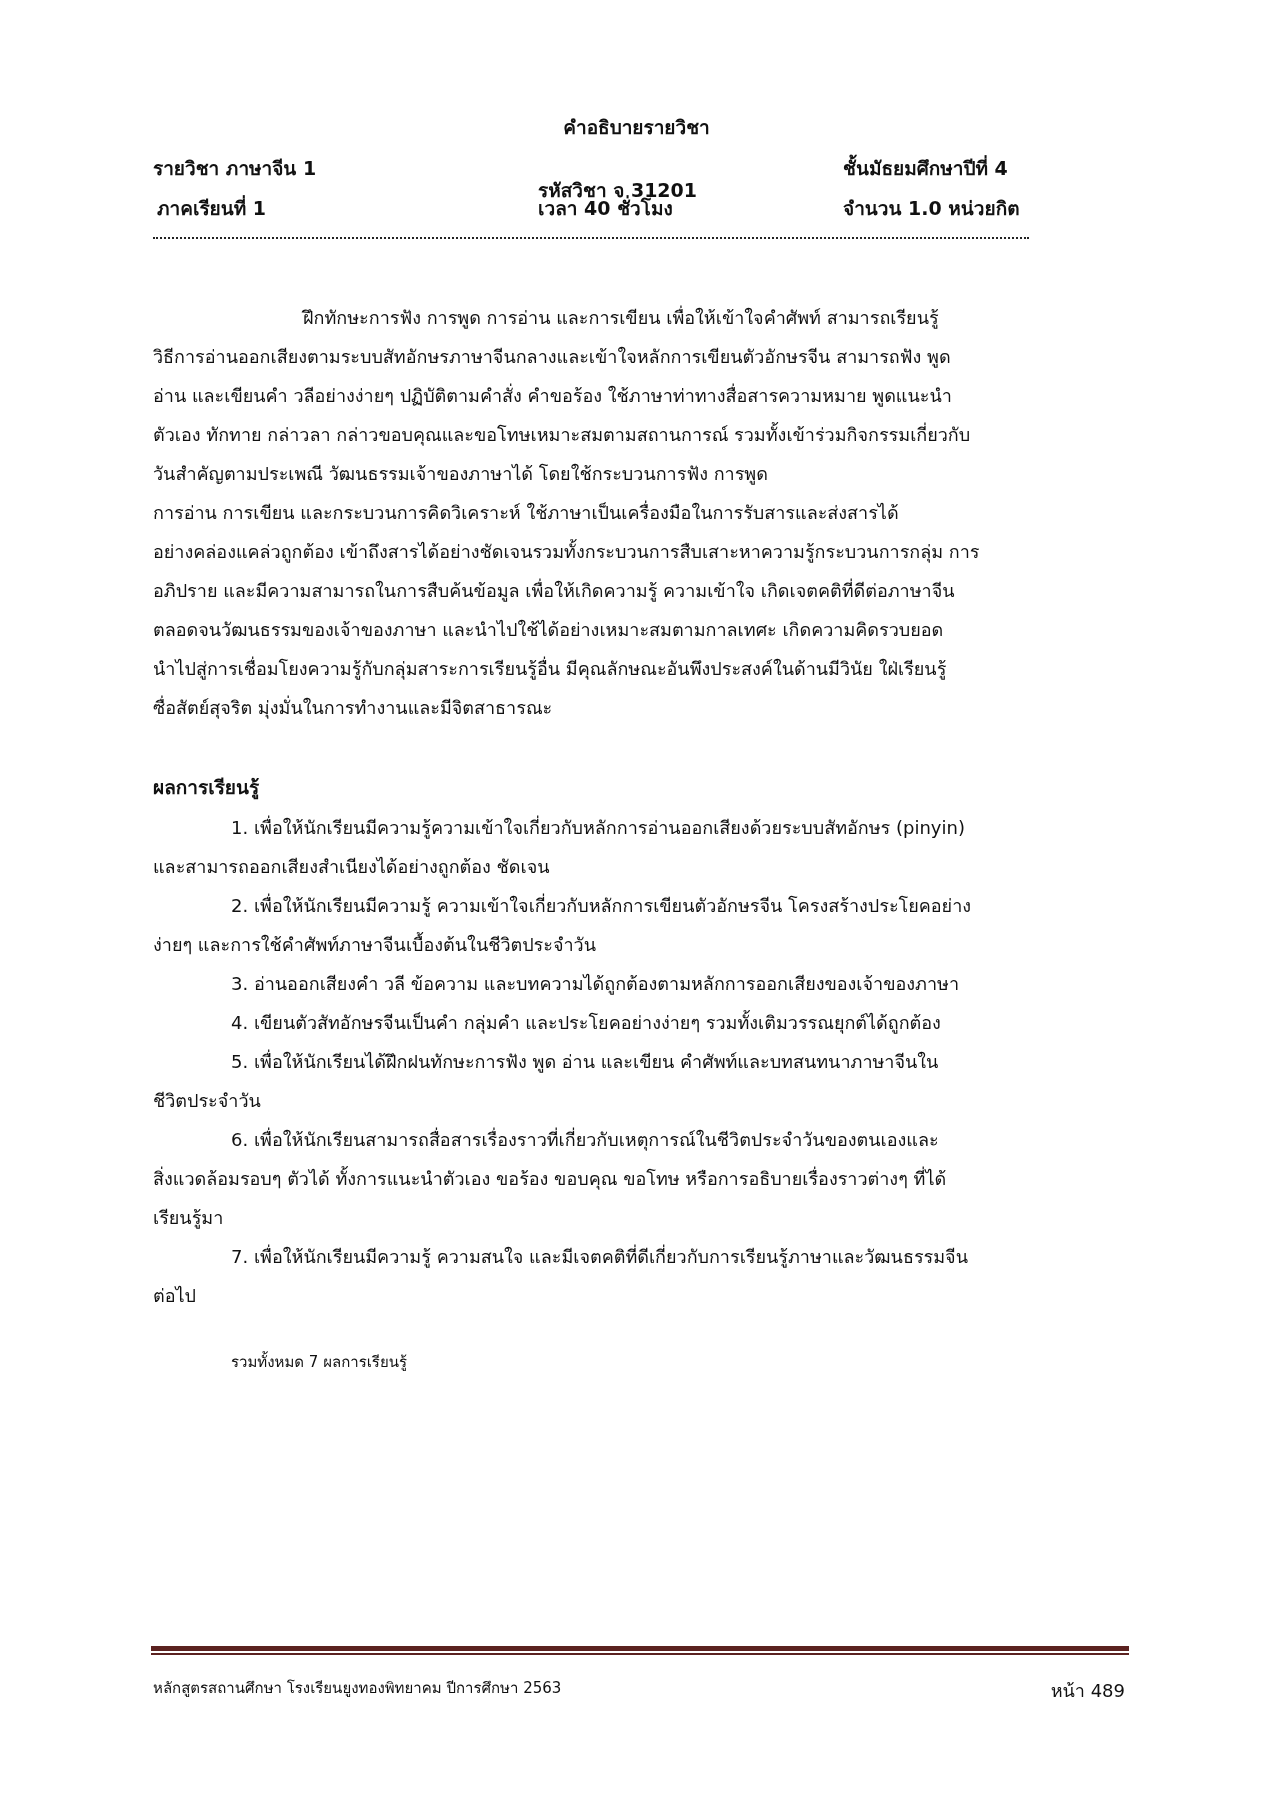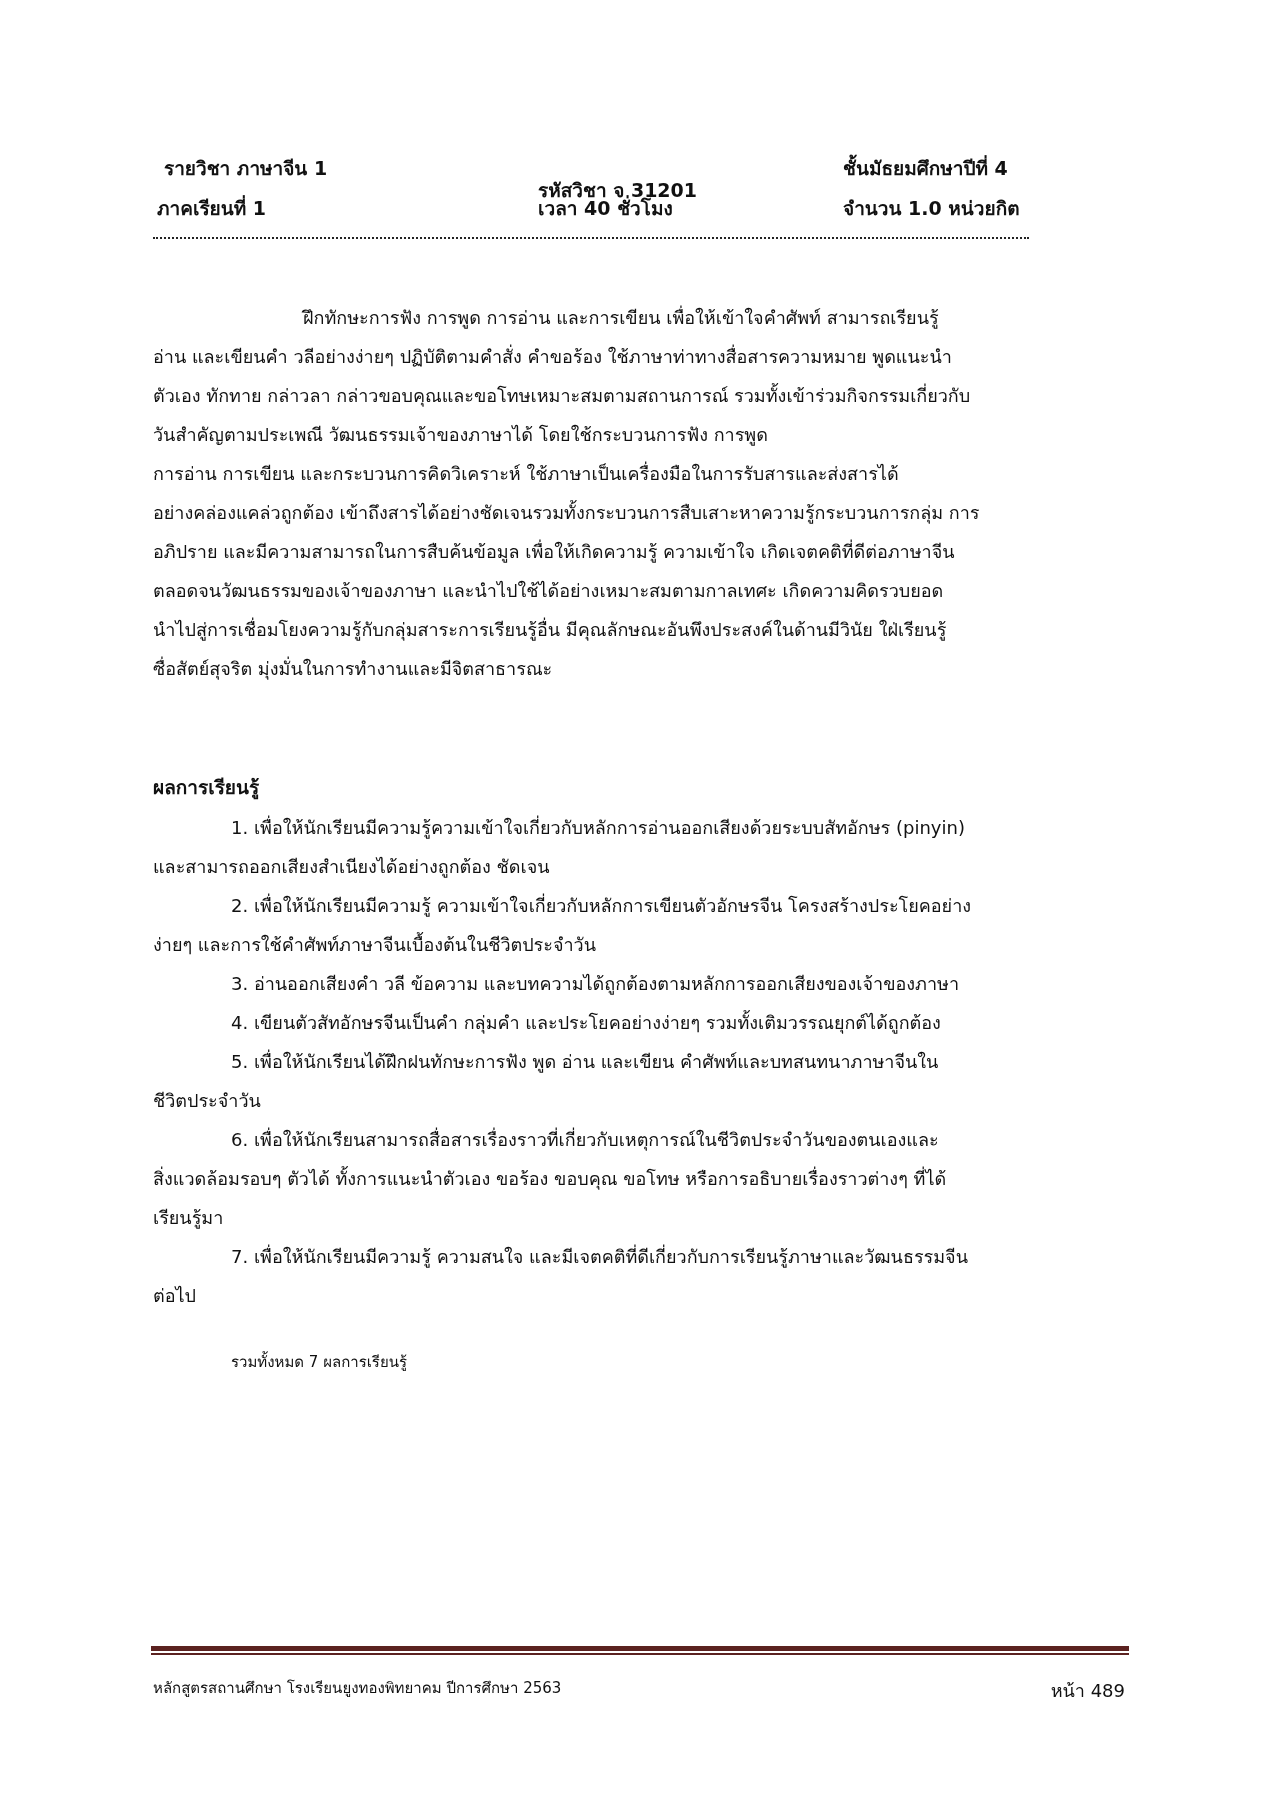--- a/index.html
+++ b/index.html
@@ -33,37 +33,39 @@
     .footer-rule-thick { position: absolute; top: 1646px; left: 151px; width: 978px; height: 5px; background: #5b2220; }
     .footer-rule-thin { position: absolute; top: 1653px; left: 151px; width: 978px; height: 2px; background: #5b2220; }
     .footer-left { position: absolute; top: 1676px; left: 153px; font-size: 15px; white-space: nowrap; }
     .footer-right { position: absolute; top: 1676px; right: 148px; font-size: 18px; white-space: nowrap; }
   </style>
 </head>
 <body>
 
 <div class="page">
 
+  <div class="title">คำอธิบายรายวิชา</div>
 
   <div class="meta-row row1">
-    <span style="left:153px;margin-left:11px;">รายวิชา ภาษาจีน 1</span>
+    <span style="left:153px;">รายวิชา ภาษาจีน 1</span>
     <span style="left:538px;margin-top:22px;">รหัสวิชา จ 31201</span>
     <span style="left:843px;">ชั้นมัธยมศึกษาปีที่ 4</span>
   </div>
 
   <div class="meta-row row2">
     <span style="left:157px;">ภาคเรียนที่ 1</span>
     <span style="left:538px;">เวลา 40 ชั่วโมง</span>
     <span style="left:843px;">จำนวน 1.0 หน่วยกิต</span>
   </div>
 
   <div class="dots"></div>
 
   <div class="body-text desc">
     <p class="indent">ฝึกทักษะการฟัง การพูด การอ่าน และการเขียน เพื่อให้เข้าใจคำศัพท์ สามารถเรียนรู้</p>
+    <p>วิธีการอ่านออกเสียงตามระบบสัทอักษรภาษาจีนกลางและเข้าใจหลักการเขียนตัวอักษรจีน สามารถฟัง พูด</p>
     <p>อ่าน และเขียนคำ วลีอย่างง่ายๆ ปฏิบัติตามคำสั่ง คำขอร้อง ใช้ภาษาท่าทางสื่อสารความหมาย พูดแนะนำ</p>
     <p>ตัวเอง ทักทาย กล่าวลา กล่าวขอบคุณและขอโทษเหมาะสมตามสถานการณ์ รวมทั้งเข้าร่วมกิจกรรมเกี่ยวกับ</p>
     <p>วันสำคัญตามประเพณี วัฒนธรรมเจ้าของภาษาได้ โดยใช้กระบวนการฟัง การพูด</p>
     <p>การอ่าน การเขียน และกระบวนการคิดวิเคราะห์ ใช้ภาษาเป็นเครื่องมือในการรับสารและส่งสารได้</p>
     <p>อย่างคล่องแคล่วถูกต้อง เข้าถึงสารได้อย่างชัดเจนรวมทั้งกระบวนการสืบเสาะหาความรู้กระบวนการกลุ่ม การ</p>
     <p>อภิปราย และมีความสามารถในการสืบค้นข้อมูล เพื่อให้เกิดความรู้ ความเข้าใจ เกิดเจตคติที่ดีต่อภาษาจีน</p>
     <p>ตลอดจนวัฒนธรรมของเจ้าของภาษา และนำไปใช้ได้อย่างเหมาะสมตามกาลเทศะ เกิดความคิดรวบยอด</p>
     <p>นำไปสู่การเชื่อมโยงความรู้กับกลุ่มสาระการเรียนรู้อื่น มีคุณลักษณะอันพึงประสงค์ในด้านมีวินัย ใฝ่เรียนรู้</p>
     <p>ซื่อสัตย์สุจริต มุ่งมั่นในการทำงานและมีจิตสาธารณะ</p>
   </div>

